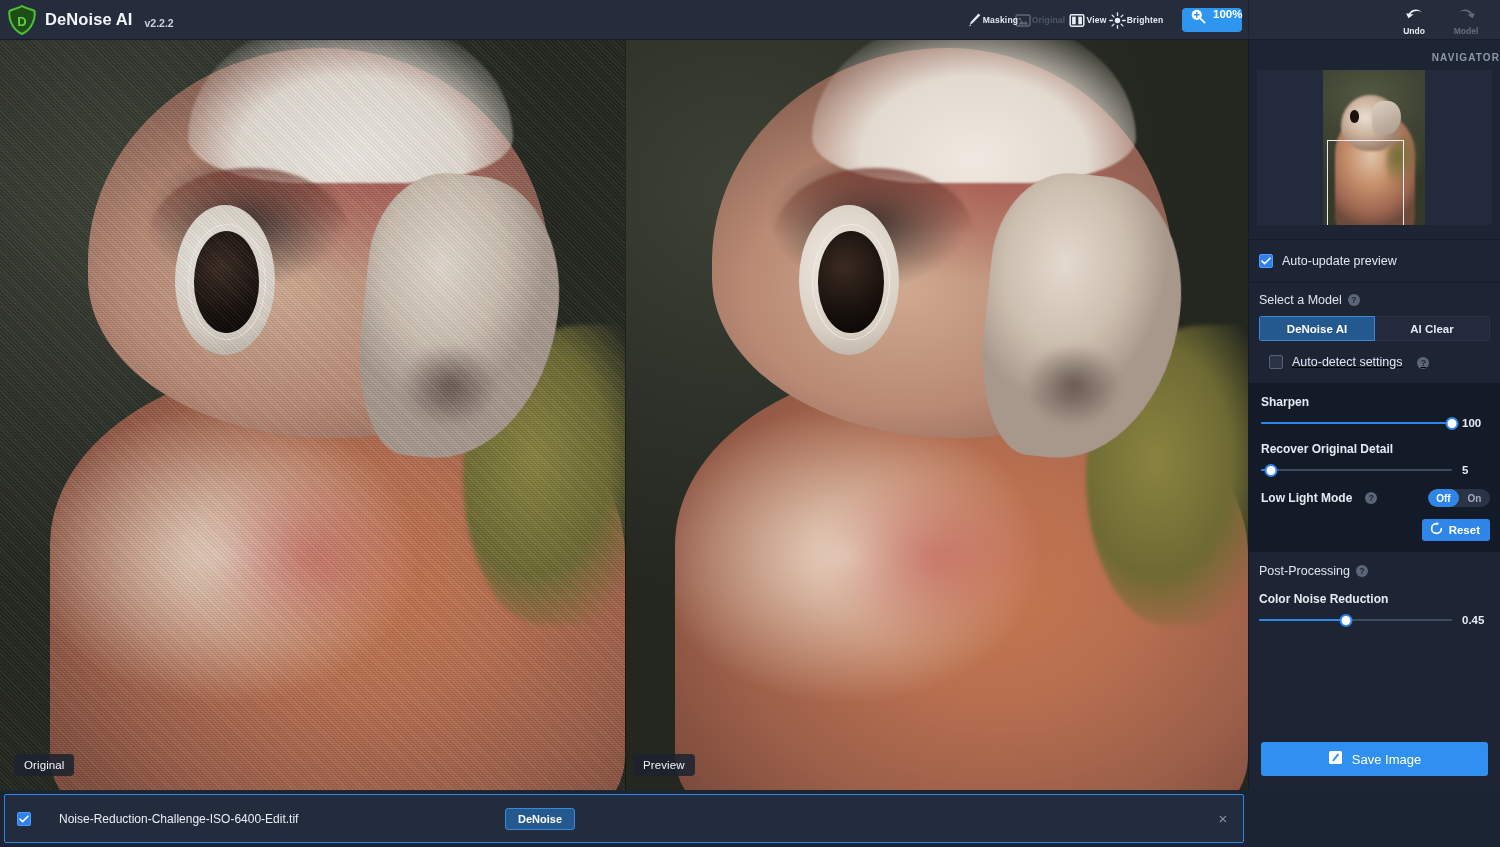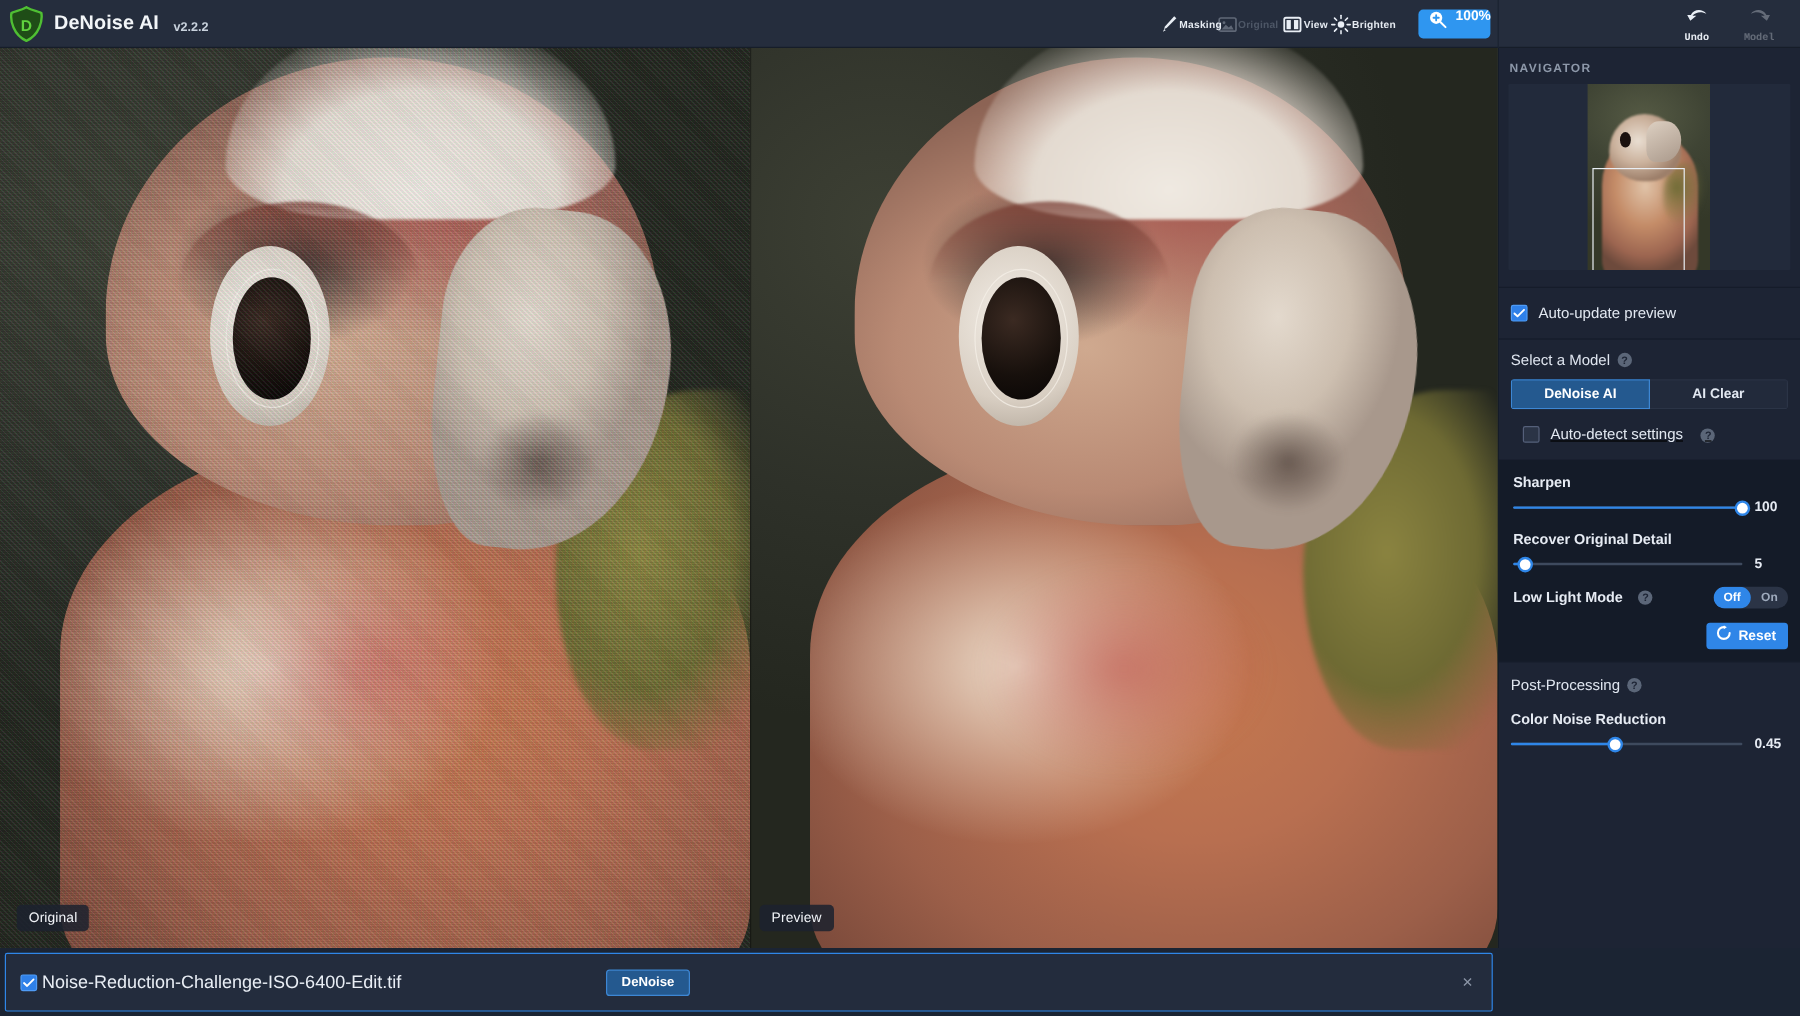--- a/index.html
+++ b/index.html
@@ -34,21 +34,21 @@
   .tool.disabled .lbl { color: #9aa6b5; }
 
   .zoombtn {
     margin-left: 22px; height: 24px; padding: 0 0 0 8px; background: #2f96f0;
     border-radius: 4px; display: flex; gap: 7px; cursor: pointer;
   }
   .zoombtn .zlbl { color: #fff; font-size: 11.5px; font-weight: bold; }
 
   .topdiv { position:absolute; left:1248px; top:0; width:1px; height:40px; background:#1b2331; }
 
-  .undoredo { position: absolute; right: 8px; top: 0; height: 40px; display: flex; align-items: flex-end; font-family: Liberation Mono, monospace; }
+  .undoredo { position: absolute; right: 8px; top: 0; height: 40px; display: flex; align-items: flex-end; }
   .urbtn {
     width: 52px; height: 40px; display:flex; flex-direction:column;
     align-items:center; justify-content:center; gap:1px; cursor:pointer;
   }
   .urbtn .lbl { font-size: 8.5px; color:#e6ebf2; font-weight:bold; }
   .urbtn.disabled { opacity:.32; cursor:default; }
 
   
   .main { flex: 1 1 auto; display: flex; position: relative; min-height:0; }
 
@@ -163,21 +163,21 @@
   .label-original { left: 14px; }
   .label-preview  { left: 8px; text-align: center; }
 
   .splitline { position:absolute; left:625px; top:0; width:1px; height:750px; background:rgba(0,0,0,.35); }
 
   
   .rightpanel {
     width: 252px; background: #1d2434; display: flex; flex-direction: column;
     border-left: 1px solid #151b27;
   }
-  .nav-head { padding: 12px 0 7px 9px; }
+  .nav-head { padding: 12px 0 7px 9px; text-align: right; }
   .nav-head .t { font-size: 10px; letter-spacing: 1.1px; color: #8d98a9; font-weight: bold; }
   .nav-box {
     margin: 0 8px; height: 155px; background: #222a3b; position: relative; overflow: hidden;
     border-radius: 1px;
   }
   .nav-thumb {
     position: absolute; left: 66px; top: 0; width: 102px; height: 155px;
     background:
       radial-gradient(ellipse 120% 60% at 45% 18%, #555a44 0%, #3f4434 45%, #343828 100%);
     overflow: hidden;
@@ -289,21 +289,21 @@
   
   .bottom {
     height: 57px; flex: 0 0 57px; background:#1b2433; display:flex; align-items:center;
     position:relative;
   }
   .film-item {
     position:absolute; left:4px; top:4px; width:1240px; height:49px;
     background:#232c3d; border:1px solid #2f86e8; border-radius:2px;
     display:flex; align-items:center; padding-left:12px;
   }
-  .film-name { color:#e9eef5; font-size:15px; margin-left:4px; }
+  .film-name { color:#e9eef5; font-size:12px; margin-left:28px; }
   .denoise-btn {
     position:absolute; left:500px; top:13px; height:22px; padding:0 12px;
     background:#24598f; border:1px solid #3d87d4; border-radius:3px;
     display:flex; align-items:center; cursor:pointer;
   }
   .denoise-btn span { color:#ffffff; font-size:11px; font-weight:bold; }
   .settings-info { position:absolute; left:574px; top:8px; line-height:16px; }
   .settings-info .ln { font-size:11.5px; color:#8e9aab; white-space:nowrap; }
   .settings-info .ln b { color:#dde4ee; font-weight:bold; }
   .close-x {
@@ -572,20 +572,31 @@
             <div class="rail"></div>
             <div class="fill" style="width:45%"></div>
             <div class="knob" style="left:45%"></div>
           </div>
           <div class="pval">0.45</div>
         </div>
       </div>
 
       <div class="filler"></div>
 
+      <div class="savewrap">
+        <div class="savebtn">
+          <span>
+            <svg width="15" height="15" viewBox="0 0 15 15">
+              <rect x="1" y="1" width="13" height="13" rx="1.6" fill="#ffffff"></rect>
+              <path d="M4.2 10.4 L9.6 3.4 L11.2 4.8 L5.6 11.6 Z" fill="#2f90f0"></path>
+            </svg>
+          </span>
+          <span class="sl">Save Image</span>
+        </div>
+      </div>
 
     </div>
   </div>
 
   <div class="bottom">
     <div class="film-item">
       <span class="chk on">
         <svg width="10" height="8" viewBox="0 0 10 8">
             <path d="M1 4.2 L3.6 6.6 L9 1.2" fill="none" stroke="#fff" stroke-width="1.6" stroke-linecap="round" stroke-linejoin="round"></path>
           </svg>

